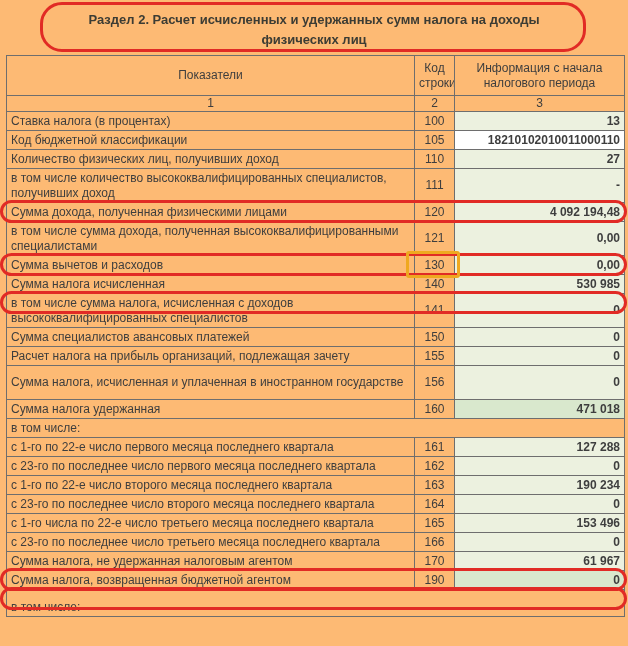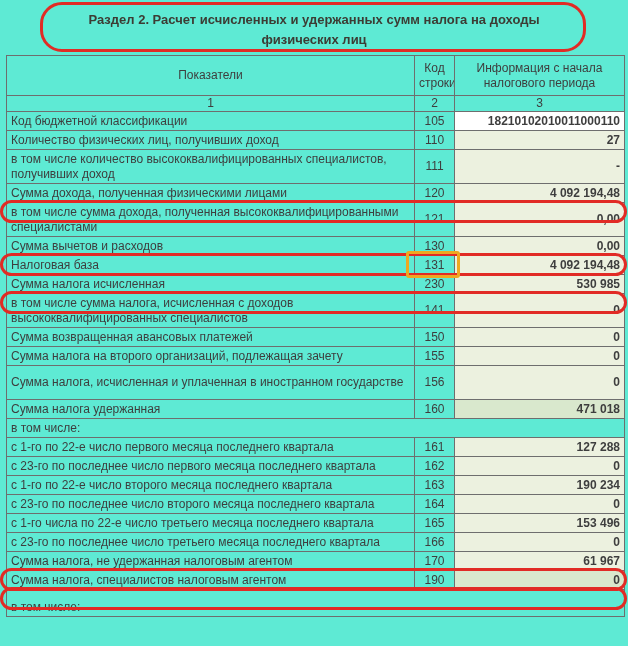--- a/index.html
+++ b/index.html
@@ -10,21 +10,21 @@
     --border: #6e6e6e;
     --label-color: #3e3e3e;
     --value-color: #232313;
     --title-color: #3c3c34;
   }
   html,body{margin:0;padding:0;background:#fff;}
   .page{
     position:relative;
     width:628px;height:646px;
     overflow:hidden;
-    background:#5eead4;
+    background:#fdba74;
     font-family:"Liberation Sans", sans-serif;
   }
   .title{
     position:absolute;
     top:10px;left:64px;width:500px;
     text-align:center;
     font-size:13px;font-weight:bold;
     line-height:1.5;
     color:var(--title-color);
   }
@@ -105,20 +105,25 @@
         <td>Информация с начала налогового периода</td>
       </tr>
       <tr class="num-row">
         <td>1</td>
         <td>2</td>
         <td>3</td>
       </tr>
     </tbody>
     <tbody>
         <tr class="std">
+          <td class="label">Ставка налога (в процентах)</td>
+          <td class="code">100</td>
+          <td class="value bg-pale">13</td>
+        </tr>
+        <tr class="std">
           <td class="label">Код бюджетной классификации</td>
           <td class="code">105</td>
           <td class="value bg-white">18210102010011000110</td>
         </tr>
         <tr class="std">
           <td class="label">Количество физических лиц, получивших доход</td>
           <td class="code">110</td>
           <td class="value bg-pale">27</td>
         </tr>
         <tr class="tall">
@@ -135,41 +140,36 @@
           <td class="label indent">в том числе сумма дохода, полученная высококвалифицированными специалистами</td>
           <td class="code">121</td>
           <td class="value bg-pale">0,00</td>
         </tr>
         <tr class="std">
           <td class="label">Сумма вычетов и расходов</td>
           <td class="code">130</td>
           <td class="value bg-pale">0,00</td>
         </tr>
         <tr class="std">
-          <td class="label">Налоговая база</td>
-          <td class="code">131</td>
-          <td class="value bg-pale">4 092 194,48</td>
-        </tr>
-        <tr class="std">
           <td class="label">Сумма налога исчисленная</td>
-          <td class="code">230</td>
+          <td class="code">140</td>
           <td class="value bg-pale">530 985</td>
         </tr>
         <tr class="tall">
           <td class="label indent">в том числе сумма налога, исчисленная с доходов высококвалифицированных специалистов</td>
           <td class="code">141</td>
           <td class="value bg-pale">0</td>
         </tr>
         <tr class="std">
-          <td class="label">Сумма возвращенная авансовых платежей</td>
+          <td class="label">Сумма специалистов авансовых платежей</td>
           <td class="code">150</td>
           <td class="value bg-pale">0</td>
         </tr>
         <tr class="std">
-          <td class="label">Сумма налога на второго организаций, подлежащая зачету</td>
+          <td class="label">Расчет налога на прибыль организаций, подлежащая зачету</td>
           <td class="code">155</td>
           <td class="value bg-pale">0</td>
         </tr>
         <tr class="tall">
           <td class="label">Сумма налога, исчисленная и уплаченная в иностранном государстве</td>
           <td class="code">156</td>
           <td class="value bg-pale">0</td>
         </tr>
         <tr class="std">
           <td class="label">Сумма налога удержанная</td>
@@ -208,21 +208,21 @@
           <td class="label indent">с 23-го по последнее число третьего месяца последнего квартала</td>
           <td class="code">166</td>
           <td class="value bg-pale">0</td>
         </tr>
         <tr class="std">
           <td class="label">Сумма налога, не удержанная налоговым агентом</td>
           <td class="code">170</td>
           <td class="value bg-pale">61 967</td>
         </tr>
         <tr class="std">
-          <td class="label">Сумма налога, специалистов налоговым агентом</td>
+          <td class="label">Сумма налога, возвращенная бюджетной агентом</td>
           <td class="code">190</td>
           <td class="value bg-dark">0</td>
         </tr>
         <tr class="std partial">
           <td colspan="3" class="label indent">в том числе:</td>
         </tr>
       </tbody>
   </table>
 
   <div id="annotation-layer">

